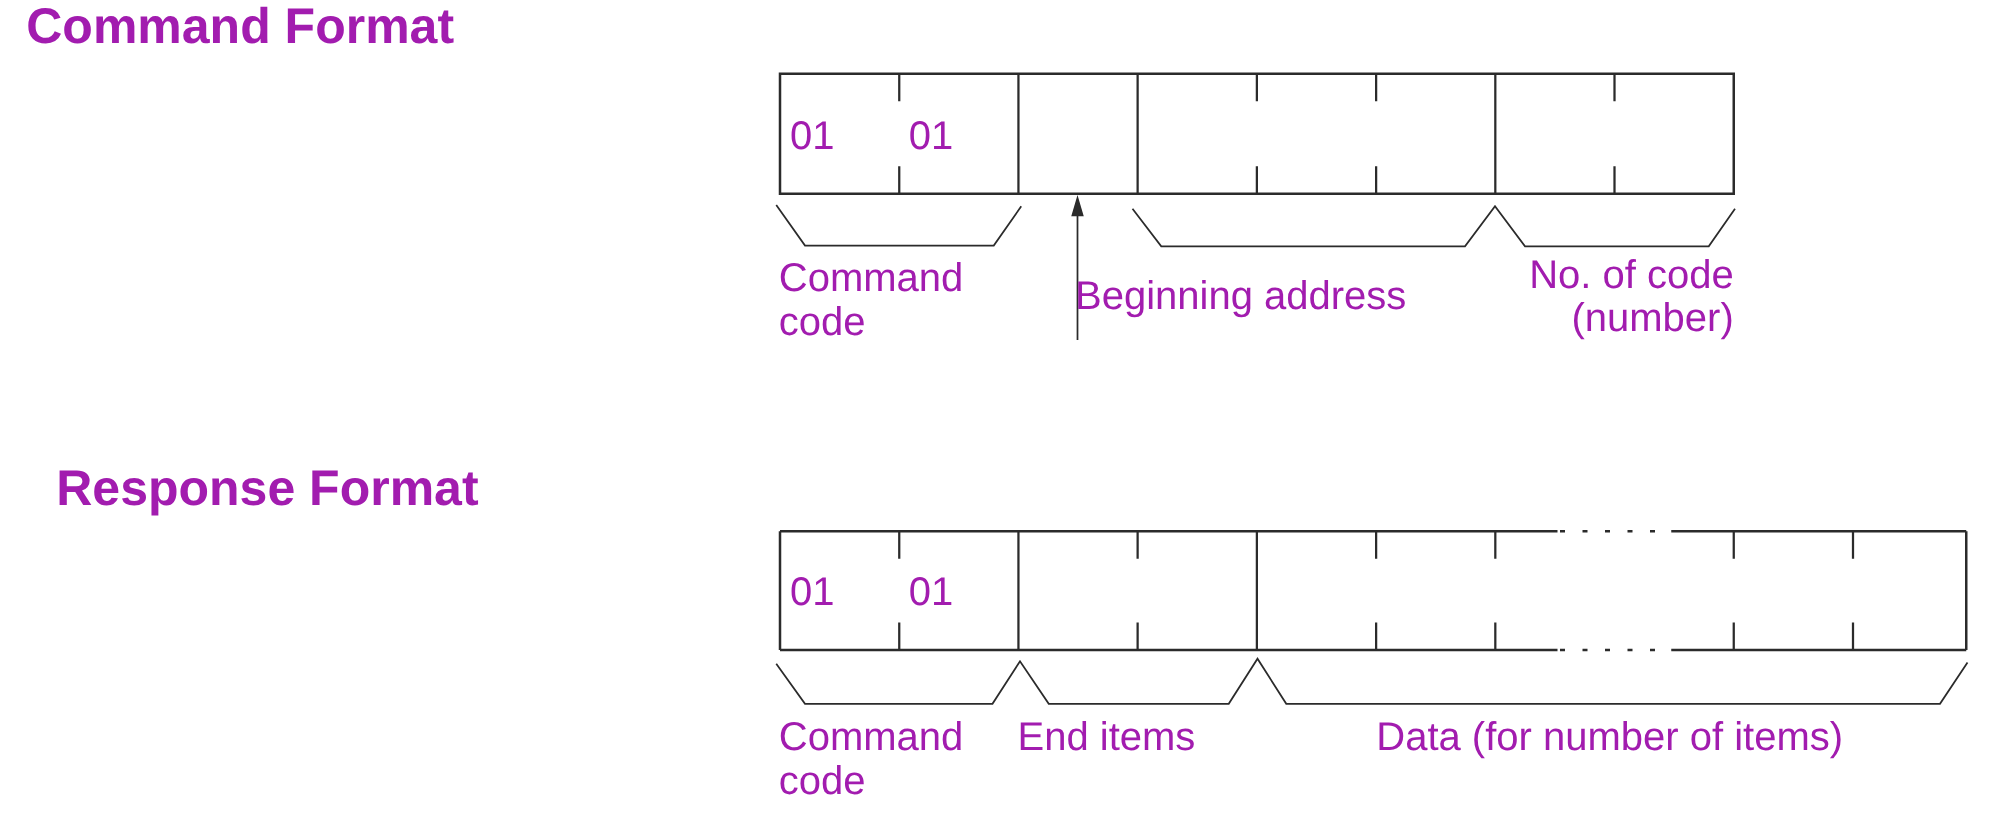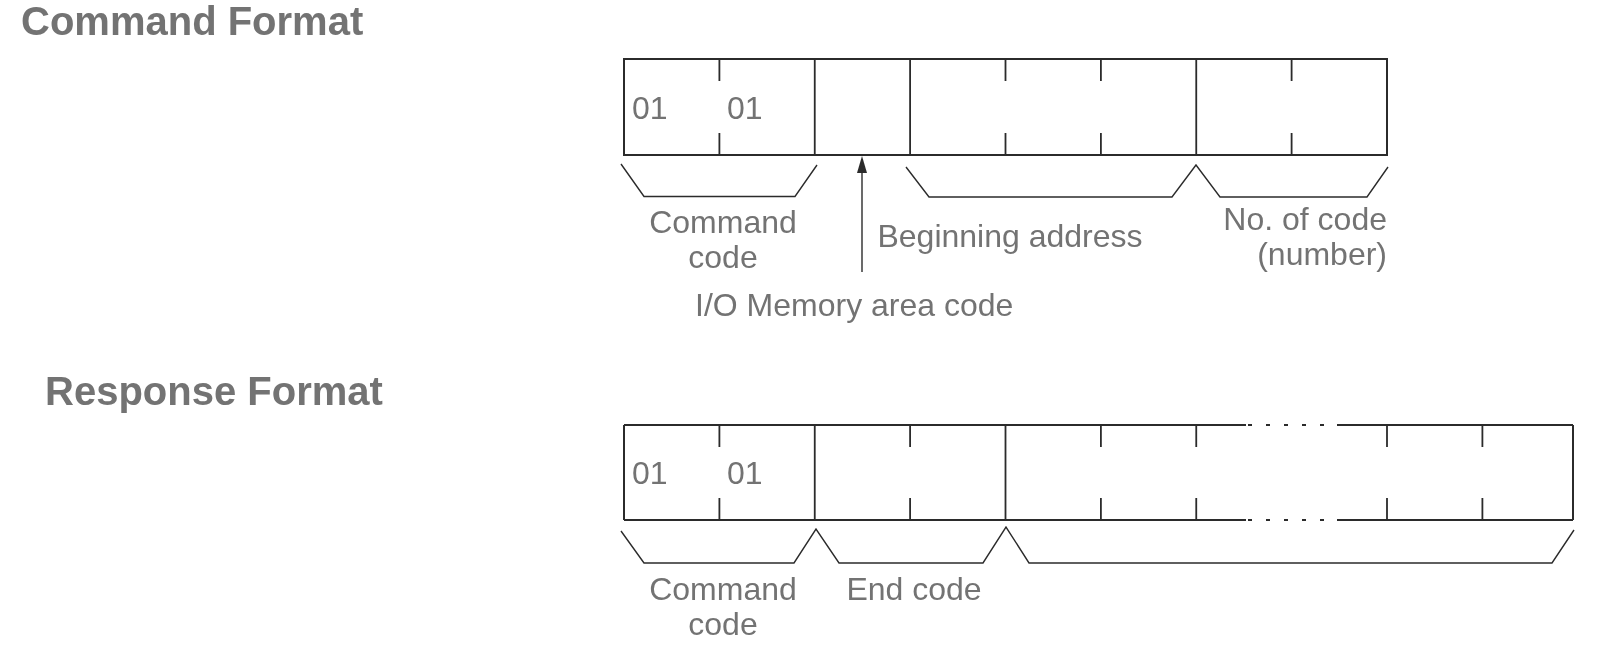--- a/index.html
+++ b/index.html
@@ -2,21 +2,21 @@
 <html><head>
 <meta charset="utf-8">
 <style>
   html, body { margin: 0; padding: 0; background: #ffffff; }
   .page {
     position: relative;
     width: 1604px;
     height: 656px;
     background: #ffffff;
     font-family: "Liberation Sans", "DejaVu Sans", sans-serif;
-    color: #737373;
+    color: #a21caf;
     overflow: hidden;
   }
   svg.linework {
     position: absolute;
     left: 0; top: 0;
     width: 1604px; height: 656px;
   }
   svg.linework path, svg.linework rect, svg.linework line {
     stroke: #2b2b2b;
     fill: none;
@@ -40,21 +40,21 @@
     text-align: left;
     font-size: 32px;
     line-height: 34px;
   }
   .lbl {
     position: absolute;
     font-size: 32px;
     line-height: 35px;
     white-space: nowrap;
   }
-  .lbl.center { text-align: center; }
+  .lbl.center { text-align: left; }
   .lbl.right  { text-align: right; }
 </style>
 </head>
 <body>
 
 <div class="page">
 
   <svg class="linework" viewBox="0 0 1604 656" xmlns="http://www.w3.org/2000/svg">
 
     <g>
@@ -104,28 +104,28 @@
     <div>code</div>
   </div>
 
   <div class="lbl center" style="left:860px; top:219px; width:300px;">Beginning address</div>
 
   <div class="lbl right" style="left:1187px; top:202px; width:200px;">
     <div>No. of code</div>
     <div>(number)</div>
   </div>
 
-  <div class="lbl" style="left:695px; top:288px;">I/O Memory area code</div>
 
   <div class="heading" style="left:21px; top:371px;margin-left:24px;">Response Format</div>
 
   <div class="byte" style="left:632px; top:456px;">01</div>
   <div class="byte" style="left:727px; top:456px;">01</div>
 
   <div class="lbl center" style="left:623px; top:572px; width:200px;">
     <div>Command</div>
     <div>code</div>
   </div>
 
-  <div class="lbl center" style="left:814px; top:572px; width:200px;">End code</div>
+  <div class="lbl center" style="left:814px; top:572px; width:200px;">End items</div>
 
+  <div class="lbl center" style="left:1101px; top:572px; width:400px;">Data (for number of items)</div>
 
 </div>
 
 </body></html>

